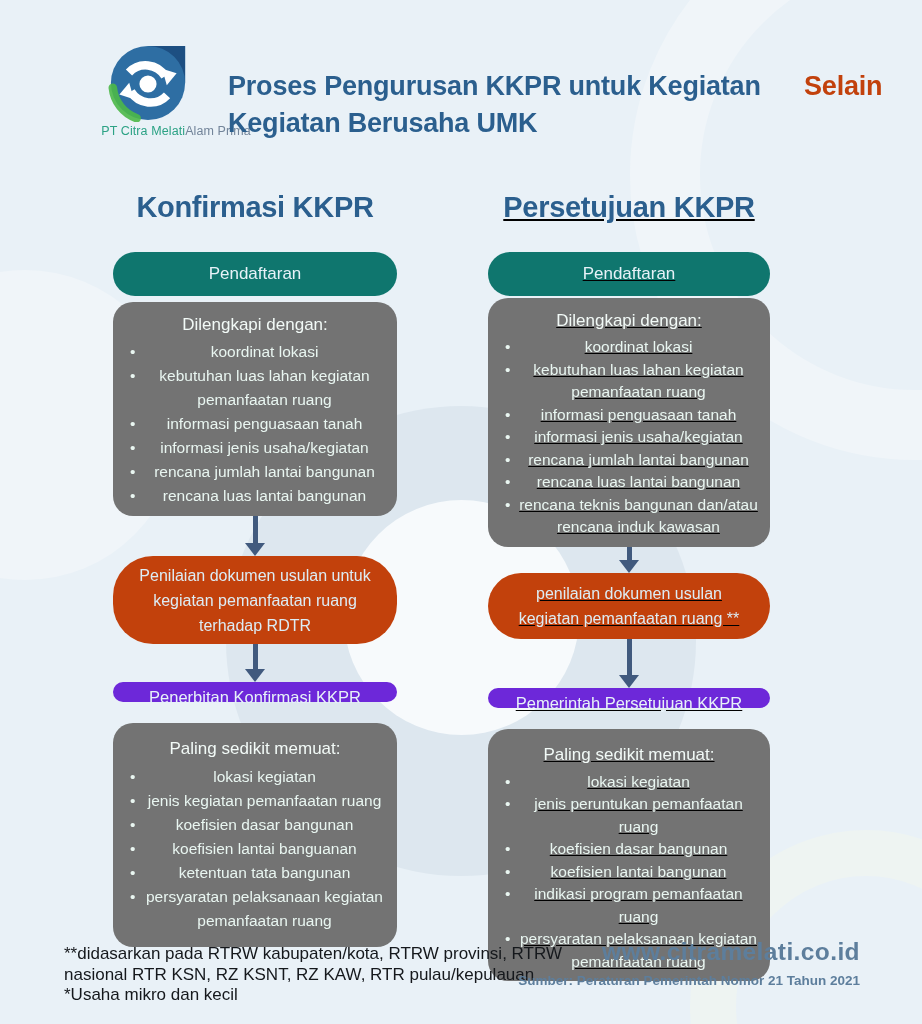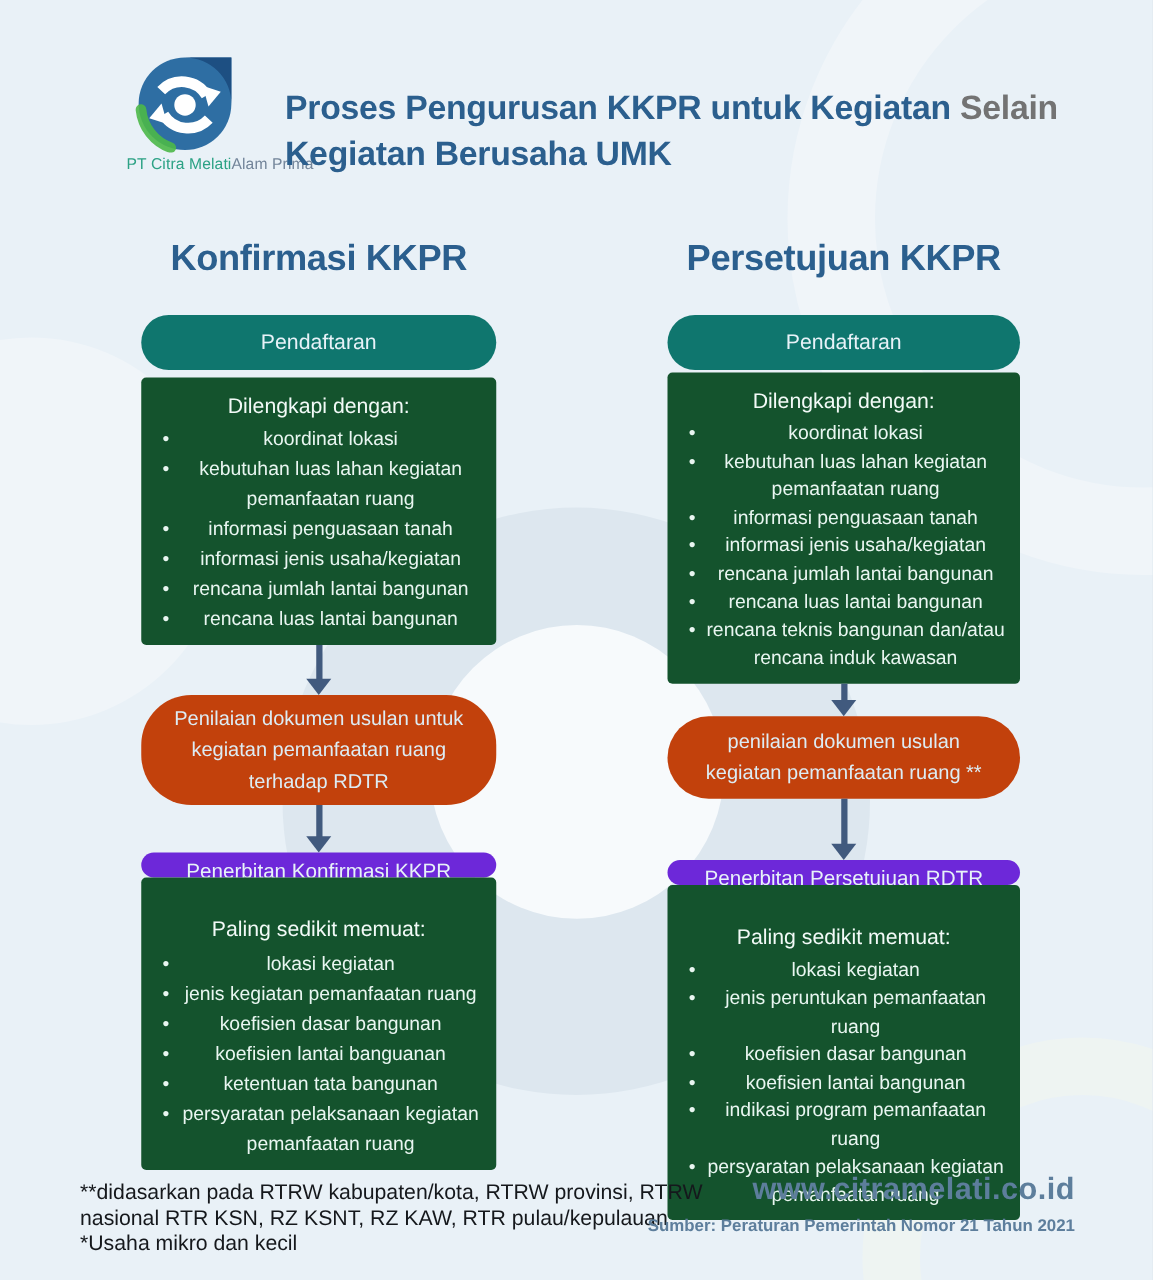--- a/index.html
+++ b/index.html
@@ -18,44 +18,44 @@
 
   
   .logo-wrap{position:absolute;left:92px;top:44px;width:168px;z-index:2;}
   .logo-svg{display:block;margin-left:8px;}
   .logo-label{margin-top:2px;width:168px;text-align:center;font-size:12.5px;letter-spacing:.1px;white-space:nowrap;}
   .logo-label .green{color:#2ca285;}
   .logo-label .gray{color:#73859a;}
 
   .title{position:absolute;left:228px;top:50px;width:660px;z-index:2;
          font-size:27px;font-weight:bold;color:#2b5f8e;line-height:37px;letter-spacing:-.2px;}
-  .title .hl{color:#737373;}
+  .title .hl{color:#c2410c;margin-left:36px;}
 
   
   .col{position:absolute;top:190px;display:flex;flex-direction:column;z-index:2;}
   .col-left{left:113px;width:284px;}
-  .col-right{left:534px;width:282px;}
+  .col-right{left:488px;width:282px;text-decoration:underline;}
   .col-header{font-size:29px;font-weight:bold;color:#2b5f8e;text-align:center;
               height:34px;line-height:34px;margin:0 0 28px 0;letter-spacing:-.3px;}
 
   .pill{background:#0f766e;color:#e7f2f8;text-align:center;border-radius:22px;
         height:44px;line-height:44px;font-size:17px;}
   .pill-small{background:#6d28d9;color:#e7f2f8;text-align:center;border-radius:16px;
         height:20px;line-height:30px;font-size:16.5px;}
 
-  .box-green{background:#14532d;color:#e9f6f1;border-radius:4px;padding:10px 12px 8px 12px;box-sizing:border-box;}
+  .box-green{background:#737373;color:#e9f6f1;border-radius:20px;padding:10px 12px 8px 12px;box-sizing:border-box;}
   .box-title{text-align:center;font-size:17px;color:#f2faf7;margin-bottom:2px;line-height:26px;}
   .box-green ul{margin:0;padding:0;list-style:none;text-align:center;}
   .box-green li{position:relative;padding-left:19px;font-size:15.5px;line-height:24px;}
   .box-green li::before{content:"\2022";position:absolute;left:5px;top:0;font-size:15.5px;}
   .col-right .box-green li{line-height:22.5px;}
 
   .g1-left{margin-top:6px;min-height:208px;}
   .g1-right{margin-top:2px;min-height:241px;}
-  .g2{margin-top:0;min-height:224px;padding-top:29px;}
+  .g2{margin-top:21px;min-height:224px;padding-top:13px;}
   .g2 .box-title{margin-bottom:3px;}
 
   .box-blue{background:#c2410c;color:#ddecf4;display:flex;align-items:center;justify-content:center;
             text-align:center;font-size:16px;line-height:25px;box-sizing:border-box;padding:6px 18px;}
   .assess-left{min-height:88px;border-radius:40px;}
   .assess-right{min-height:66px;border-radius:33px;}
 
   
   .arrow{display:flex;flex-direction:column;align-items:center;justify-content:flex-end;}
   .arrow .line{width:5px;flex:1 1 auto;background:#415a7e;margin-bottom:-1px;}
@@ -170,21 +170,21 @@
         <span class="head"></span>
       </div>
 
     <div class="box-blue assess-right">penilaian dokumen usulan kegiatan pemanfaatan ruang **</div>
 
     <div class="arrow a2r">
         <span class="line"></span>
         <span class="head"></span>
       </div>
 
-    <div class="pill-small">Penerbitan Persetujuan RDTR</div>
+    <div class="pill-small">Pemerintah Persetujuan KKPR</div>
 
     <div class="box-green g2">
       <div class="box-title">Paling sedikit memuat:</div>
       <ul>
         <li>lokasi kegiatan</li>
         <li>jenis peruntukan pemanfaatan ruang</li>
         <li>koefisien dasar bangunan</li>
         <li>koefisien lantai bangunan</li>
         <li>indikasi program pemanfaatan ruang</li>
         <li>persyaratan pelaksanaan kegiatan pemanfaatan ruang</li>

